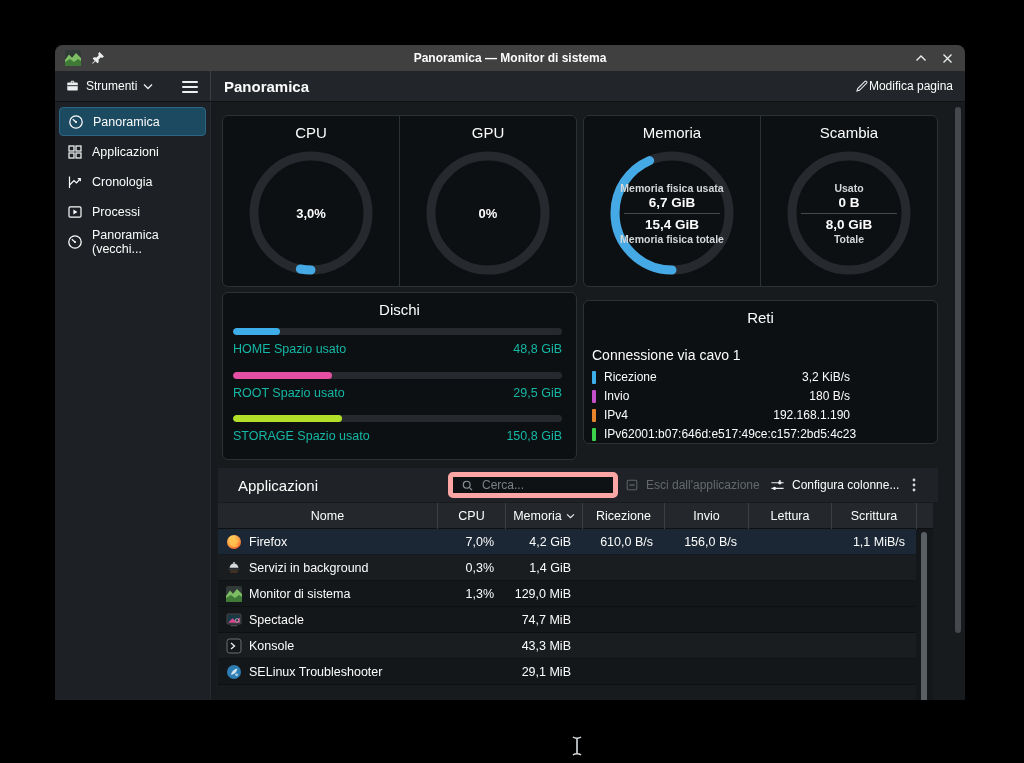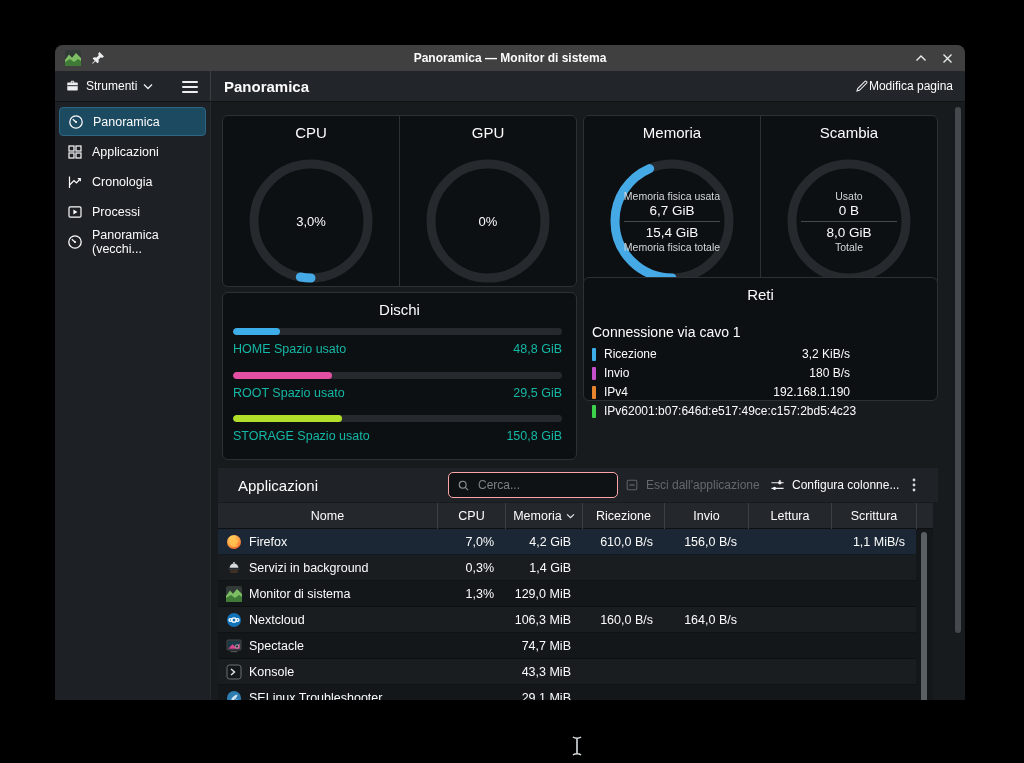--- a/index.html
+++ b/index.html
@@ -31,25 +31,25 @@
   .side-item{height:29px;margin:0 4px 1px 4px;border-radius:4px;display:flex;align-items:center;gap:9px;
              padding-left:8px;color:#fcfcfc;font-size:12.5px;}
   .side-item.selected{background:#1c4a61;border:1px solid #2c6684;}
   .side-item .sicon{width:16px;height:16px;flex:0 0 auto;display:flex;}
   .vline{position:absolute;left:155px;top:57px;bottom:0;width:1px;background:#26292d;}
   
   .card{position:absolute;background:#0d1012;border:1px solid #2c3134;border-radius:6px;}
   .card.c1{left:167px;top:70px;width:355px;height:172px;display:flex;}
   .card.c2{left:528px;top:70px;width:355px;height:172px;display:flex;}
   .card.c3{left:167px;top:247px;width:355px;height:168px;}
-  .card.c4{left:528px;top:232px;width:355px;height:124px;}
+  .card.c4{left:528px;top:255px;width:355px;height:144px;}
   .ghalf{flex:1;position:relative;}
   .ghalf.first{border-right:1px solid #2c3134;}
   .gtitle{text-align:center;color:#fcfcfc;font-size:15px;margin-top:8px;}
-  .gwrap{position:absolute;left:50%;top:105px;transform:translate(-50%,-50%);width:130px;height:130px;}
+  .gwrap{position:absolute;left:50%;top:97px;transform:translate(-50%,-50%);width:130px;height:130px;font-weight:bold;}
   .gcenter{position:absolute;left:0;right:0;top:0;bottom:0;display:flex;flex-direction:column;
            align-items:center;justify-content:center;color:#fcfcfc;}
   .gvalue{font-size:13px;}
   .gsmall{font-size:10.5px;color:#d4d7d9;}
   .gbig{font-size:13.5px;margin:1px 0;}
   .gsep{width:96px;height:1px;background:#45494d;margin:2px 0;}
   
   .card-title{text-align:center;color:#fcfcfc;font-size:15px;margin-top:8px;}
   .disk-item{position:absolute;left:10px;right:14px;}
   .disk-track{height:7px;border-radius:3.5px;background:#26292d;overflow:hidden;}
@@ -59,21 +59,21 @@
   .net-conn{position:absolute;left:8px;top:46px;color:#fcfcfc;font-size:14px;}
   .net-row{position:absolute;left:8px;width:258px;height:16px;display:flex;align-items:center;
            color:#fcfcfc;font-size:12px;}
   .net-marker{width:4px;height:13px;border-radius:1px;margin-right:8px;flex:0 0 auto;}
   .net-val{margin-left:auto;}
   
   .apps-toolbar{position:absolute;left:163px;top:423px;width:720px;height:34px;background:#1f2327;
                 display:flex;align-items:center;}
   .apps-title{color:#fcfcfc;font-size:15px;margin-left:20px;}
   .search-box{position:absolute;left:230px;top:4px;width:170px;height:26px;background:#0f1215;
-              border:1px solid #fca5a5;border-radius:5px;display:flex;align-items:center;padding:0 8px;gap:6px;}
+              border:5px solid #fca5a5;border-radius:5px;display:flex;align-items:center;padding:0 8px;gap:6px;}
   .search-box input{background:transparent;border:none;outline:none;color:#fcfcfc;font-size:12px;width:120px;}
   .search-box input::placeholder{color:#7a8084;}
   .tbtn{position:absolute;top:0;height:34px;display:flex;align-items:center;gap:7px;font-size:12px;color:#fcfcfc;}
   .tbtn.disabled{color:#64696d;}
   .tbtn.quit{left:407px;}
   .tbtn.conf{left:552px;}
   .dots{position:absolute;left:694px;top:0;height:34px;display:flex;align-items:center;
         color:#d6d9db;font-size:14px;letter-spacing:0;}
   .apps-header{position:absolute;left:163px;top:458px;width:715px;height:26px;background:#24282c;
                display:flex;border-bottom:1px solid #0d0f10;}
@@ -435,41 +435,20 @@
             <span>Monitor di sistema</span>
           </div>
         <div class="cval w-cpu">1,3%</div>
         <div class="cval w-mem">129,0 MiB</div>
         <div class="cval w-rx"></div>
         <div class="cval w-tx"></div>
         <div class="cval w-rd"></div>
         <div class="cval w-wr"></div>
       </div>
 
-      <div class="trow odd">
-        <div class="cname">
-            <span class="aicon">
-              <svg viewBox="0 0 16 16">
-                <circle cx="8" cy="8" r="7" fill="#1272b8"></circle>
-                <g fill="none" stroke="#fff" stroke-width="1.3">
-                  <circle cx="4.4" cy="8" r="1.4"></circle>
-                  <circle cx="11.6" cy="8" r="1.4"></circle>
-                  <circle cx="8" cy="8" r="2.2"></circle>
-                </g>
-              </svg>
-            </span>
-            <span>Nextcloud</span>
-          </div>
-        <div class="cval w-cpu"></div>
-        <div class="cval w-mem">106,3 MiB</div>
-        <div class="cval w-rx">160,0 B/s</div>
-        <div class="cval w-tx">164,0 B/s</div>
-        <div class="cval w-rd"></div>
-        <div class="cval w-wr"></div>
-      </div>
 
       <div class="trow even">
         <div class="cname">
             <span class="aicon">
               <svg viewBox="0 0 16 16">
                 <rect x="1" y="2" width="14" height="10" rx="1" fill="#26292c" stroke="#505559" stroke-width="0.8"></rect>
                 <rect x="2.2" y="3.2" width="11.6" height="7.6" fill="#173b46"></rect>
                 <path d="M2.2 10.8 L6.5 6.2 L9.4 9 L13.8 5.4 V10.8 Z" fill="#d8468f"></path>
                 <circle cx="11" cy="8.4" r="1.7" fill="#2c3034" stroke="#cfd3d6" stroke-width="0.7"></circle>
                 <rect x="4.5" y="13" width="7" height="1.2" rx="0.4" fill="#4a4f53"></rect>

